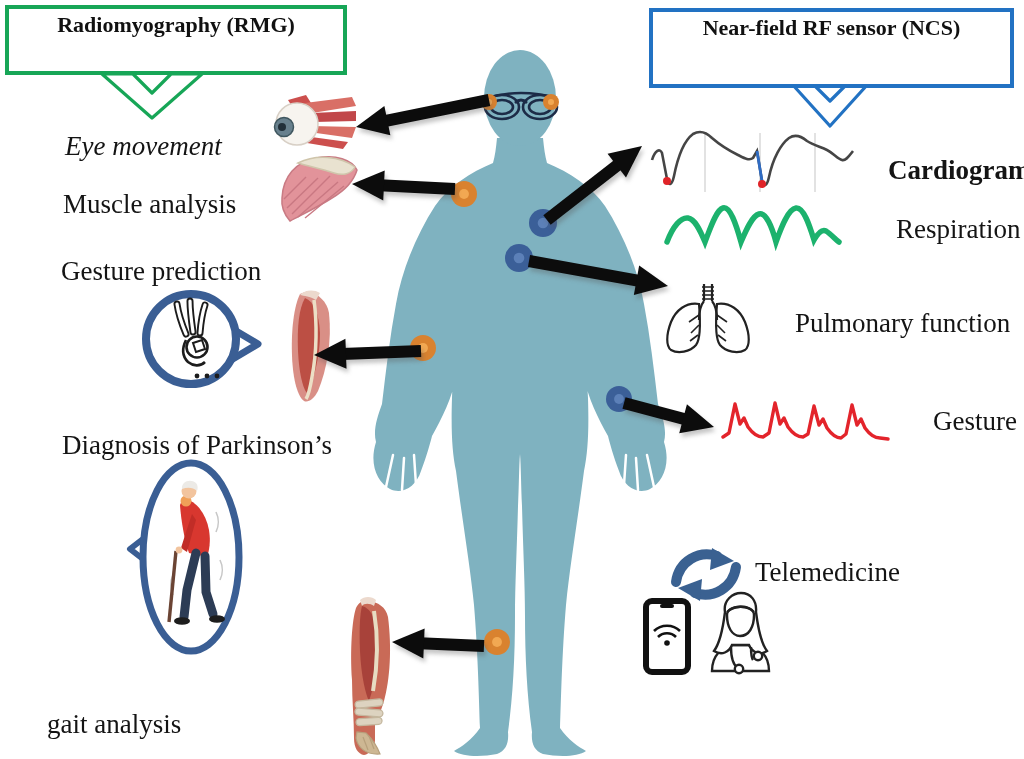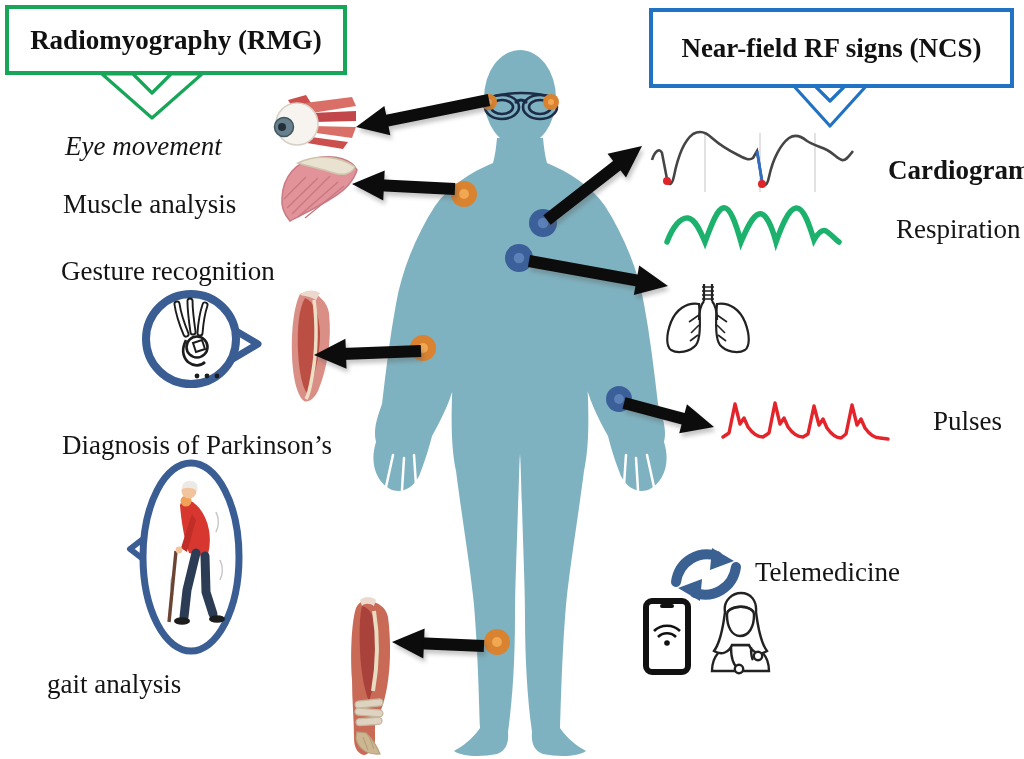--- a/index.html
+++ b/index.html
@@ -1,20 +1,20 @@
 <!DOCTYPE html>
 <html><head>
 <meta charset="utf-8">
 <style>
   html,body{margin:0;padding:0;background:#ffffff;}
   #figure{position:relative;width:1024px;height:759px;background:#ffffff;overflow:hidden;
           font-family:"Liberation Serif", serif;color:#111;}
   .label{position:absolute;font-size:27px;line-height:30px;color:#141414;white-space:nowrap;}
-  .titlebox{position:absolute;background:#ffffff;display:flex;flex-direction:column;
-            justify-content:center;text-align:center;font-weight:700;font-size:27px;line-height:32px;}
+  .titlebox{position:absolute;background:#ffffff;display:flex;
+            justify-content:center;text-align:center;font-weight:700;font-size:22px;line-height:32px;}
   .titlebox.green{border:4px solid #17a657;}
   .titlebox.blue{border:4px solid #2272c3;}
   svg{position:absolute;left:0;top:0;}
   .arrowgrp{filter:drop-shadow(2px 4px 2px rgba(90,90,90,0.35));}
 </style>
 </head>
 <body>
 
 <div id="figure">
 
@@ -255,26 +255,27 @@
 
     <polygon points="102,74 133,74 152,93 171,74 202,74 152,118" fill="#ffffff" stroke="#17a657" stroke-width="3.2" stroke-linejoin="round"></polygon>
     <polygon points="792,84 813,84 830,101 847,84 868,84 830,126" fill="#ffffff" stroke="#2272c3" stroke-width="3.2" stroke-linejoin="round"></polygon>
   </svg>
 
   <div class="titlebox green" style="left:5px;top:5px;width:334px;height:62px;">
     <span>Radiomyography (RMG)</span>
   </div>
 
   <div class="titlebox blue" style="left:649px;top:8px;width:357px;height:72px;">
-    <span>Near-field RF signs (NCS)</span>
+    <span>Near-field RF sensor (NCS)</span>
   </div>
 
   <div class="label" style="left:65px;top:131px;font-style:italic;">Eye movement</div>
   <div class="label" style="left:63px;top:189px;">Muscle analysis</div>
-  <div class="label" style="left:61px;top:256px;">Gesture recognition</div>
+  <div class="label" style="left:61px;top:256px;">Gesture prediction</div>
   <div class="label" style="left:62px;top:430px;">Diagnosis of Parkinson’s</div>
-  <div class="label" style="left:47px;top:669px;">gait analysis</div>
+  <div class="label" style="left:47px;top:709px;">gait analysis</div>
 
   <div class="label" style="left:888px;top:155px;font-weight:bold;">Cardiogram</div>
   <div class="label" style="left:896px;top:214px;text-align:center;">Respiration</div>
-  <div class="label" style="left:933px;top:406px;">Pulses</div>
+  <div class="label" style="left:795px;top:308px;">Pulmonary function</div>
+  <div class="label" style="left:933px;top:406px;">Gesture</div>
   <div class="label" style="left:755px;top:511px;margin-top:46px;">Telemedicine</div>
 </div>
 
 </body></html>

